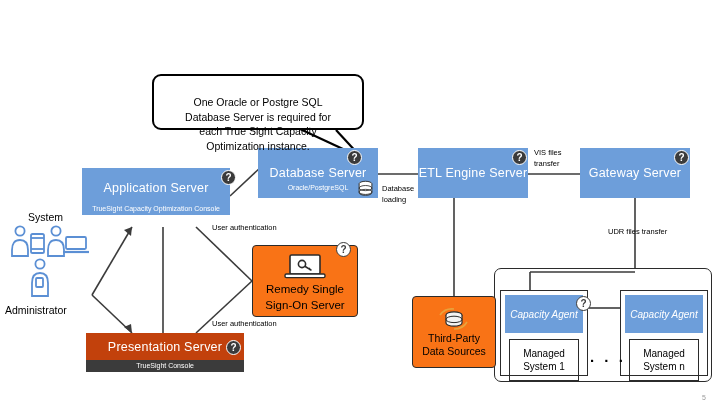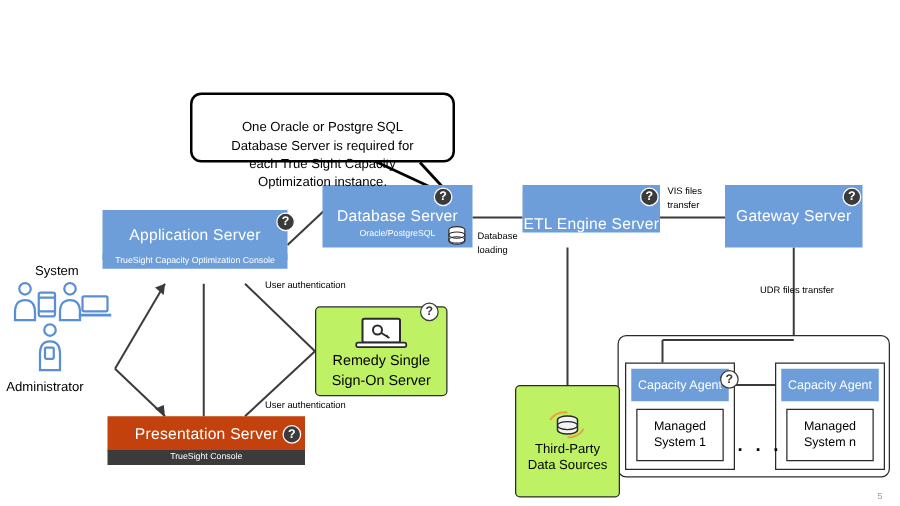--- a/index.html
+++ b/index.html
@@ -79,60 +79,60 @@
     left: 258px; top: 184px; width: 120px;
     color: #fff; font-size: 7px;
     text-align: center; z-index: 5;
   }
   .db-cyl {
     position: absolute;
     left: 357px; top: 180px;
     width: 17px; height: 17px; z-index: 5;
   }
 
-  #etl-server   { left: 418px; top: 148px; width: 110px; height: 38px; justify-content: flex-end; }
+  #etl-server   { left: 418px; top: 148px; width: 110px; height: 50px; }
   #gw-server    { left: 580px; top: 148px; width: 110px; height: 50px; }
 
   #pres-server  { left: 86px;  top: 333px; width: 158px; height: 28px; }
   #pres-sub {
     position: absolute;
     left: 86px; top: 360px; width: 158px;
     background: #3b3b3b; color: #fff;
     font-size: 7px; text-align: center;
     padding: 2px 0 3px 0; z-index: 4;
     box-sizing: border-box;
   }
 
   
   .wbox {
     position: absolute;
     box-sizing: border-box;
-    background: #bef264;
+    background: #f97316;
     border: 1.5px solid #2b2b2b;
     border-radius: 4px;
     display: flex;
     flex-direction: column;
     align-items: center;
     justify-content: center;
     color: #000;
     z-index: 4;
   }
   #rsso {
     left: 252px; top: 245px;
     width: 106px; height: 72px;
     padding-top: 4px;
   }
   #rsso .lbl {
     font-size: 11.5px;
     line-height: 16px;
     text-align: center;
   }
   #third-party {
-    left: 412px; top: 308px;
-    width: 84px; height: 90px;
+    left: 412px; top: 296px;
+    width: 84px; height: 72px;
   }
   #third-party .lbl {
     font-size: 10.5px;
     line-height: 13.5px;
     text-align: center;
   }
 
   
   #agents-wrap {
     position: absolute;
@@ -152,24 +152,25 @@
     box-sizing: border-box;
     z-index: 4;
     top: 290px;
   }
   #agent-1 { left: 500px; }
   #agent-2 { left: 620px; }
   .agent-head {
     background: #6d9eda;
     color: #fff;
     font-size: 10px;
-    height: 26px;
+    height: 38px;
     display: flex; align-items: center; justify-content: center;
     margin: 4px 4px 0 4px;
     white-space: nowrap;
+    font-style: italic;
   }
   .agent-body {
     border: 1px solid #2b2b2b;
     margin: 6px 8px 8px 8px;
     height: 40px;
     display: flex; flex-direction: column;
     align-items: center; justify-content: center;
     font-size: 10px; color: #000;
     line-height: 13px;
     text-align: center;

